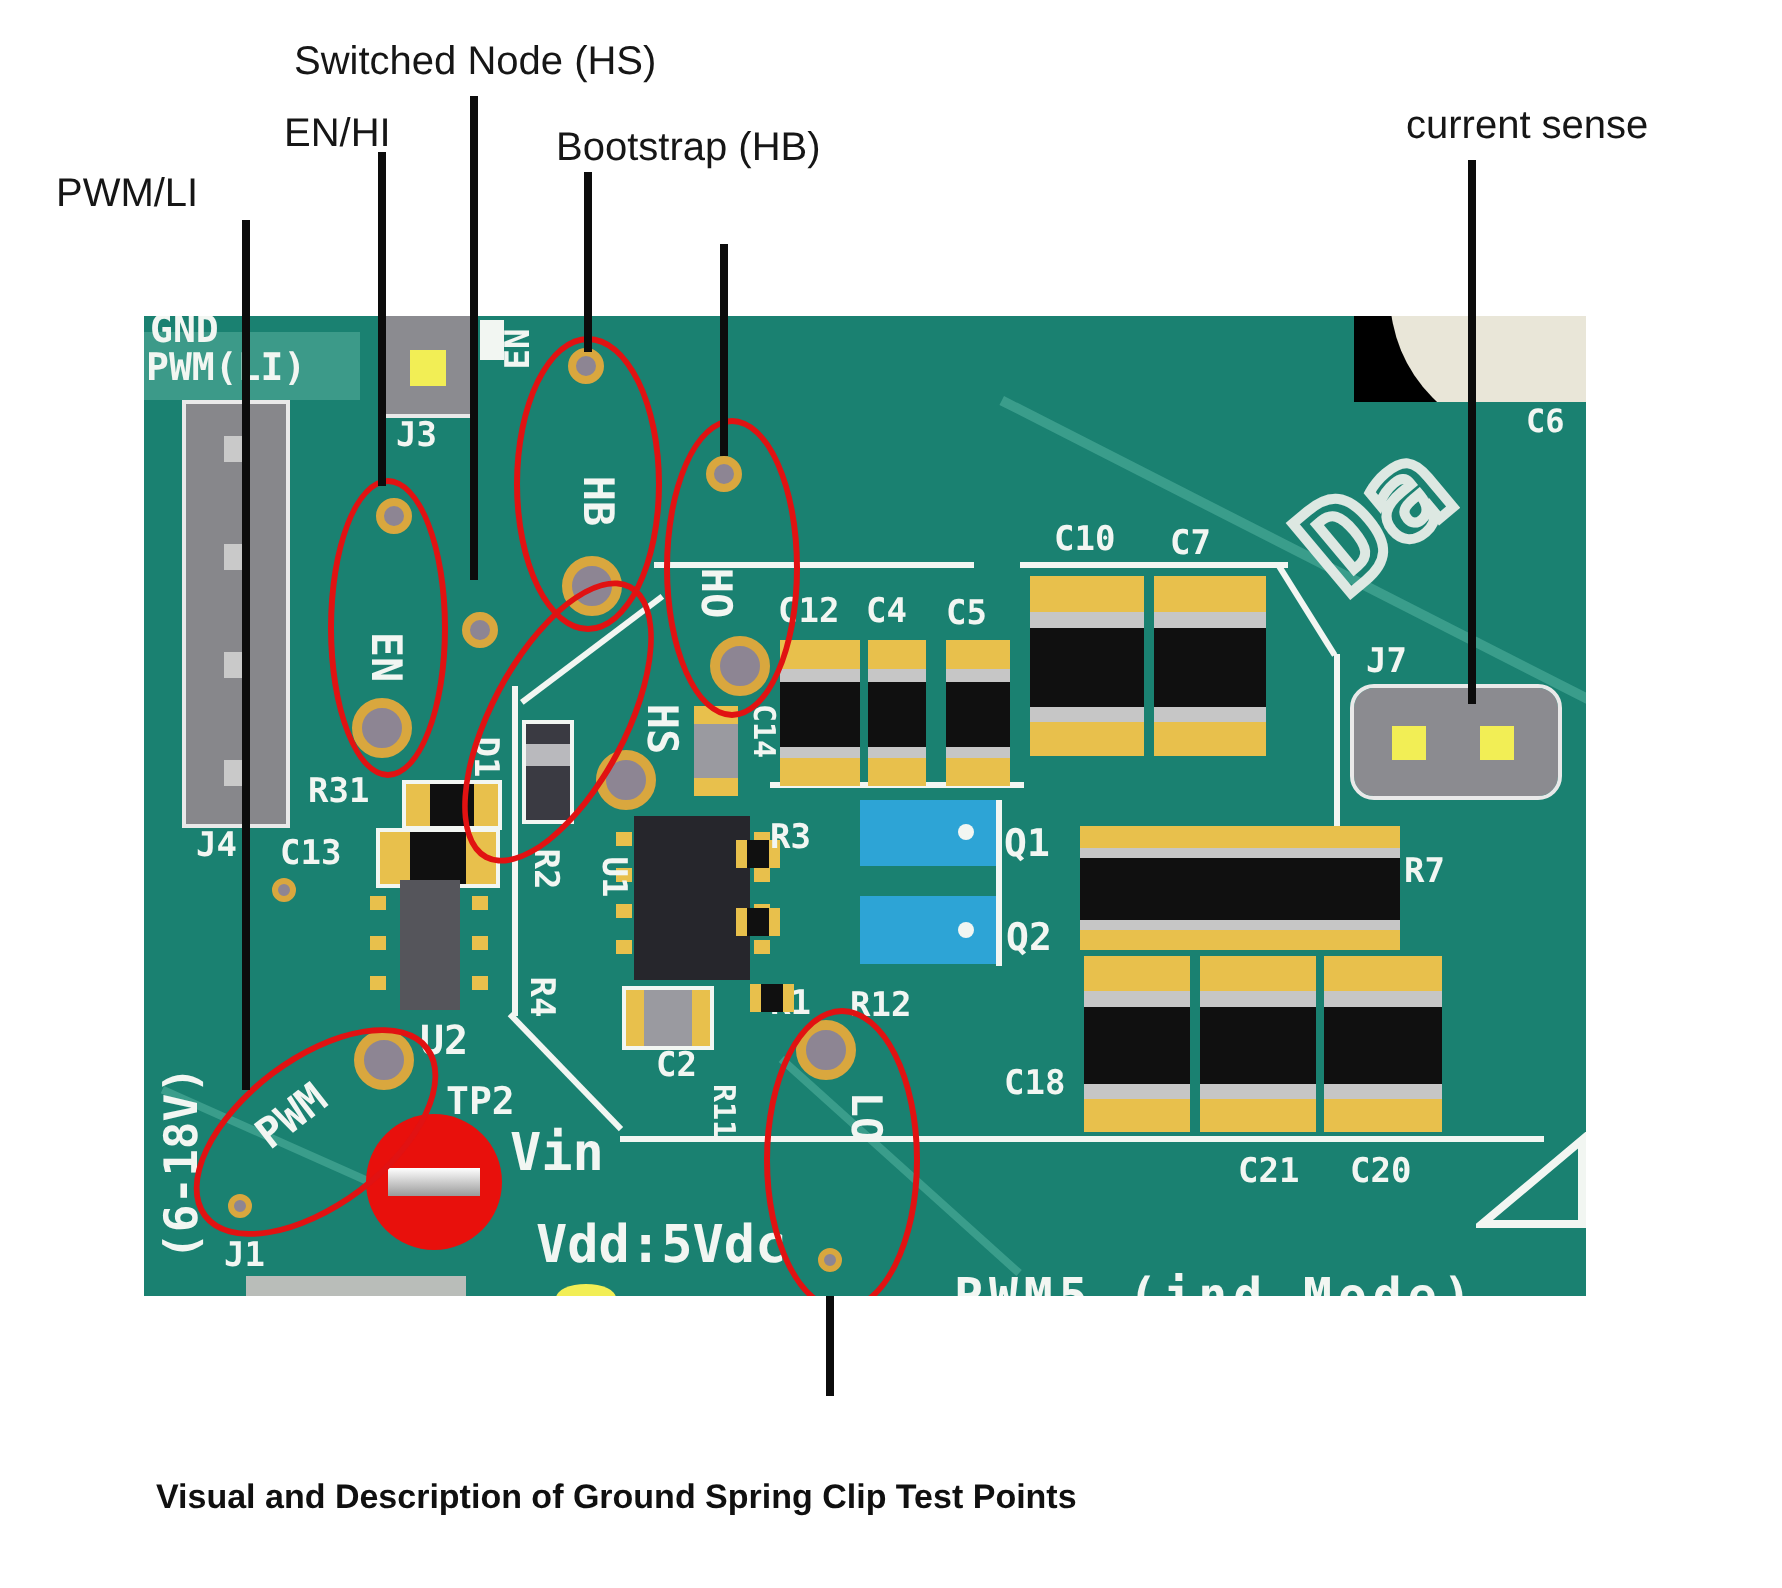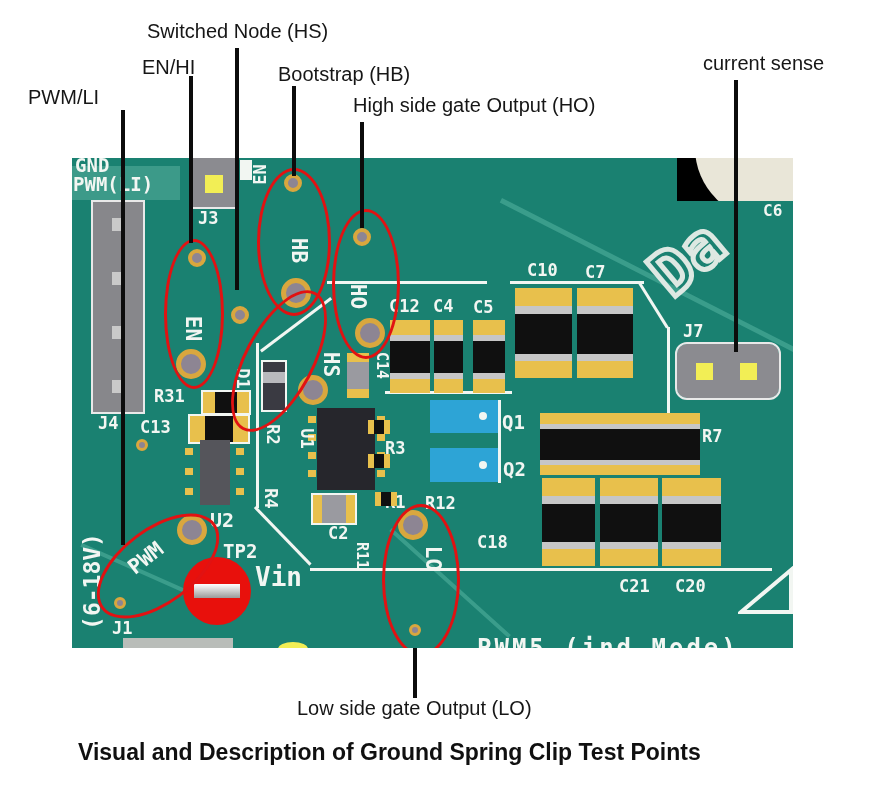--- a/index.html
+++ b/index.html
@@ -1,20 +1,20 @@
 <!DOCTYPE html>
 <html><head>
 <meta charset="utf-8">
 <style>
   html,body{margin:0;padding:0;background:#fff;}
   #stage{position:relative;width:891px;height:794px;background:#ffffff;overflow:hidden;
          font-family:"Liberation Sans",sans-serif;}
   .callout{position:absolute;color:#161616;font-size:20px;white-space:nowrap;}
   .aline{position:absolute;width:4px;background:#0c0c0c;}
-  .caption{position:absolute;font-weight:bold;font-size:23px;color:#101010;white-space:nowrap;text-align:center;}
+  .caption{position:absolute;font-weight:bold;font-size:17px;color:#101010;white-space:nowrap;text-align:center;}
 
   
   #board{position:absolute;left:72px;top:158px;width:721px;height:490px;background:#1a8171;overflow:hidden;}
   .trace{position:absolute;background:rgba(120,210,190,.35);}
   .sk{position:absolute;color:#f2f6f2;font-family:"DejaVu Sans Mono",monospace;font-weight:bold;
       font-size:17px;white-space:nowrap;line-height:1;}
   .skv{transform:rotate(90deg);transform-origin:center;}
   .wline{position:absolute;background:#f2f6f2;}
   .pad{position:absolute;border-radius:50%;background:#8d8593;border:5px solid #d9a73e;width:20px;height:20px;box-sizing:content-box;}
   .pad.sm{width:10px;height:10px;border-width:4px;}
@@ -101,21 +101,21 @@
     <div class="pin" style="left:305px;top:258px;"></div>
     <div class="pin" style="left:305px;top:276px;"></div>
     <div class="pin" style="left:305px;top:294px;"></div>
     <div class="pin" style="left:305px;top:312px;"></div>
     <div class="sk skv" style="left:224px;top:272px;">U1</div>
 
     <div style="position:absolute;left:275px;top:195px;width:22px;height:45px;background:linear-gradient(180deg,#e8c04c 0 20%,#9a9aa0 20% 80%,#e8c04c 80% 100%);"></div>
     <div class="sk skv" style="left:296px;top:200px;font-size:15px;">C14</div>
 
     <div class="smallcomp" style="left:296px;top:262px;width:22px;height:14px;"></div>
-    <div class="sk" style="left:313px;top:282px;">R3</div>
+    <div class="sk" style="left:313px;top:253px;">R3</div>
     <div class="smallcomp" style="left:296px;top:296px;width:22px;height:14px;"></div>
     <div class="sk" style="left:313px;top:300px;margin-top:36px;">R1</div>
     <div class="smallcomp" style="left:303px;top:334px;width:22px;height:14px;"></div>
     <div class="sk" style="left:316px;top:337px;margin-left:37px;">R12</div>
     <div style="position:absolute;left:241px;top:337px;width:42px;height:28px;outline:2px solid #f2f6f2;background:linear-gradient(90deg,#e8c04c 0 22%,#9a9aa0 22% 78%,#e8c04c 78% 100%);"></div>
     <div class="sk" style="left:256px;top:367px;">C2</div>
     <div class="sk skv" style="left:276px;top:390px;font-size:15px;">R11</div>
 
     <div class="sk" style="left:317px;top:140px;">C12</div>
     <div class="sk" style="left:361px;top:140px;">C4</div>
@@ -135,21 +135,21 @@
     <div style="position:absolute;left:358px;top:290px;width:68px;height:34px;background:#2da4d6;"></div>
     <div style="position:absolute;left:407px;top:303px;width:8px;height:8px;border-radius:50%;background:#f2f6f2;"></div>
     <div class="sk" style="left:431px;top:302px;font-size:19px;">Q2</div>
 
     <div style="position:absolute;left:468px;top:255px;width:160px;height:62px;background:linear-gradient(180deg,#e8c04c 0 18%,#c6c6c6 18% 26%,#101010 26% 76%,#c6c6c6 76% 84%,#e8c04c 84% 100%);"></div>
     <div class="sk" style="left:630px;top:270px;">R7</div>
 
     <div class="cap" style="left:470px;top:320px;width:53px;height:88px;"></div>
     <div class="cap" style="left:528px;top:320px;width:58px;height:88px;"></div>
     <div class="cap" style="left:590px;top:320px;width:59px;height:88px;"></div>
-    <div class="sk" style="left:405px;top:376px;">C18</div>
+    <div class="sk" style="left:430px;top:376px;">C18</div>
     <div class="sk" style="left:547px;top:420px;">C21</div>
     <div class="sk" style="left:603px;top:420px;">C20</div>
 
     <div class="sk" style="left:611px;top:165px;">J7</div>
     <div style="position:absolute;left:605px;top:186px;width:102px;height:54px;background:#8b8b90;border-radius:10px;outline:2px solid #e9e9e9;"></div>
     <div style="position:absolute;left:624px;top:205px;width:17px;height:17px;background:#f2ee55;"></div>
     <div style="position:absolute;left:668px;top:205px;width:17px;height:17px;background:#f2ee55;"></div>
 
     <svg style="position:absolute;left:666px;top:408px;" width="56" height="50">
       <polygon points="3,46 53,46 53,4" fill="none" stroke="#f2f6f2" stroke-width="4"></polygon>
@@ -157,20 +157,21 @@
 
     <div class="sk" style="left:-40px;top:412px;font-size:23px;width:120px;text-align:center;transform:rotate(-90deg);">(6-18V)</div>
     <div class="sk" style="left:40px;top:462px;">J1</div>
     <div style="position:absolute;left:51px;top:480px;width:110px;height:12px;background:#b9bdb9;"></div>
     <div style="position:absolute;left:206px;top:484px;width:30px;height:14px;border-radius:50%;background:#f2ee55;"></div>
 
     <div class="sk" style="left:151px;top:384px;font-size:19px;">TP2</div>
     <div style="position:absolute;left:111px;top:399px;width:68px;height:68px;border-radius:50%;background:#e8100c;"></div>
     <div style="position:absolute;left:122px;top:426px;width:46px;height:14px;background:linear-gradient(180deg,#ffffff,#9a9a9a);"></div>
     <div class="sk" style="left:183px;top:406px;font-size:26px;">Vin</div>
+    <div class="sk" style="left:196px;top:452px;font-size:26px;">Vdd:5Vdc</div>
 
     <div class="sk" style="left:405px;top:478px;font-size:24px;letter-spacing:3px;">PWM5 (ind Mode)</div>
 
     <div class="pad sm" style="left:116px;top:91px;"></div>
     <div class="pad sm" style="left:159px;top:148px;"></div>
     <div class="pad sm" style="left:212px;top:16px;"></div>
     <div class="pad sm" style="left:281px;top:70px;"></div>
     <div class="pad" style="left:104px;top:191px;"></div>
     <div class="pad" style="left:209px;top:120px;"></div>
     <div class="pad" style="left:226px;top:217px;"></div>
@@ -200,18 +201,16 @@
   <div class="aline" style="left:235px;top:48px;height:242px;"></div>
   <div class="aline" style="left:292px;top:86px;height:90px;"></div>
   <div class="aline" style="left:360px;top:122px;height:106px;"></div>
   <div class="aline" style="left:734px;top:80px;height:272px;"></div>
   <div class="aline" style="left:413px;top:648px;height:50px;"></div>
 
   <div class="callout" style="left:28px;top:86px;">PWM/LI</div>
   <div class="callout" style="left:142px;top:56px;">EN/HI</div>
   <div class="callout" style="left:278px;top:63px;">Bootstrap (HB)</div>
   <div class="callout" style="left:147px;top:20px;">Switched Node (HS)</div>
-  <div class="callout" style="left:353px;top:94px;">High side gate Output (HO)</div>
   <div class="callout" style="left:663px;top:52px;margin-left:40px;">current sense</div>
-  <div class="callout" style="left:297px;top:697px;">Low side gate Output (LO)</div>
 
   <div class="caption" style="left:78px;top:739px;">Visual and Description of Ground Spring Clip Test Points</div>
 </div>
 
 </body></html>

